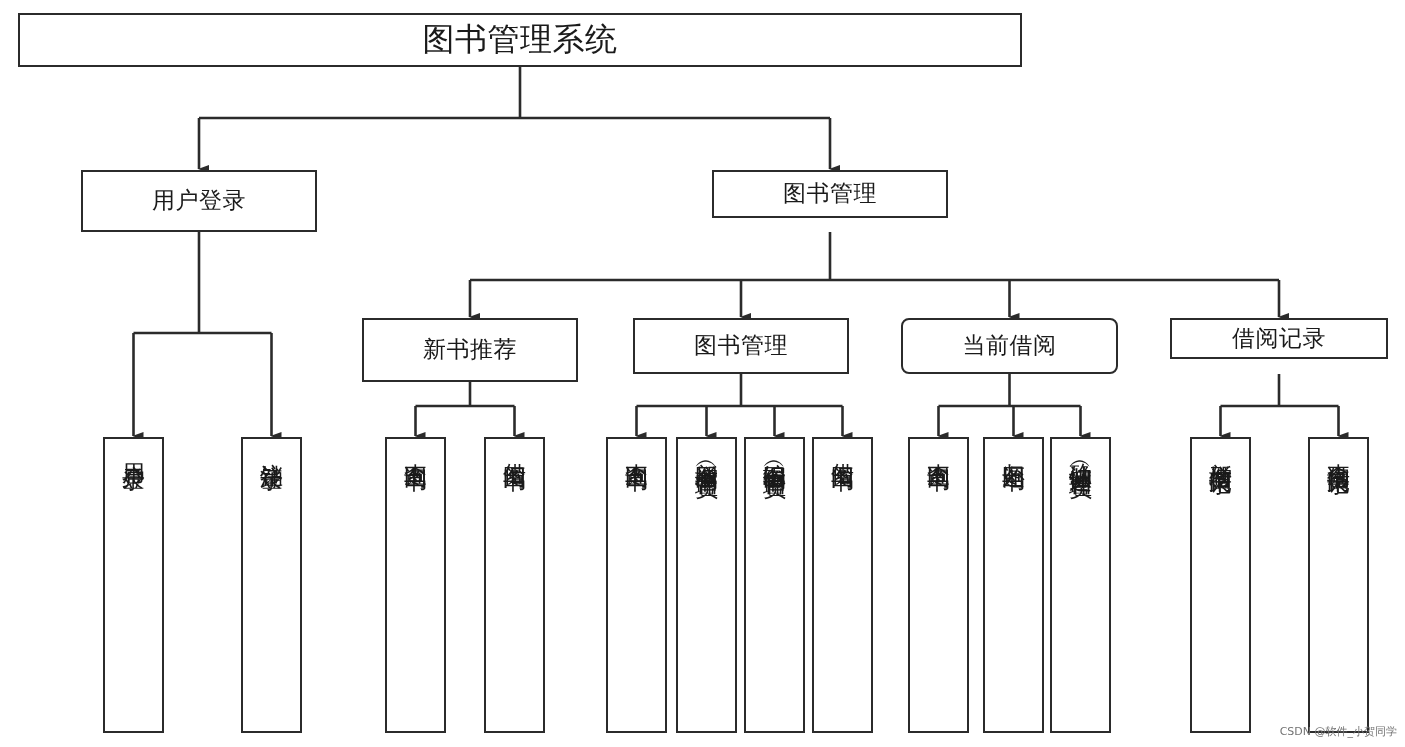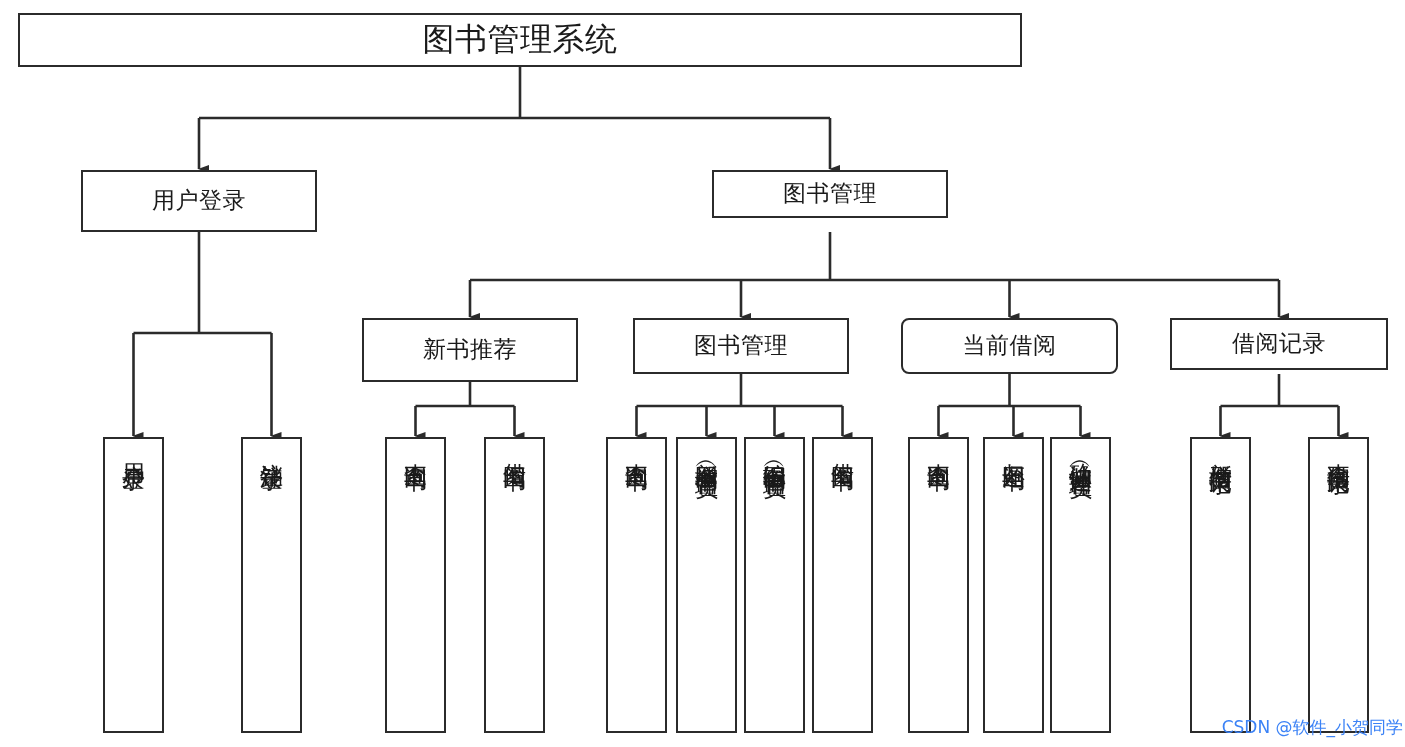--- a/index.html
+++ b/index.html
@@ -59,24 +59,24 @@
   .node.vert .node-label {
     writing-mode: vertical-rl;
     text-orientation: upright;
     font-size: 23px;
     letter-spacing: 2px;
     line-height: 1;
     white-space: nowrap;
   }
   .watermark {
     position: absolute;
-    right: 2px;
+    right: 8px;
     bottom: 8px;
-    font-size: 17px;
-    color: #3b82f6;
+    font-size: 11px;
+    color: #737373;
     z-index: 5;
     white-space: nowrap;
   }
 </style>
 </head>
 <body>
 
 <div id="diagram-root">
   <svg id="edge-layer" viewBox="0 0 1405 747" width="1405" height="747" xmlns="http://www.w3.org/2000/svg">
     <defs>
@@ -133,21 +133,21 @@
       </div>
       <div class="node horiz" style="left: 362px; top: 318px; width: 216px; height: 64px; border-color: rgb(43, 43, 43); background: rgb(255, 255, 255);">
         <span class="node-label" style="color: rgb(26, 26, 26);">新书推荐</span>
       </div>
       <div class="node horiz" style="left: 633px; top: 318px; width: 216px; height: 56px; border-color: rgb(43, 43, 43); background: rgb(255, 255, 255);">
         <span class="node-label" style="color: rgb(26, 26, 26);">图书管理</span>
       </div>
       <div class="node horiz" style="left: 901px; top: 318px; width: 217px; height: 56px; border-color: rgb(43, 43, 43); background: rgb(255, 255, 255); border-radius: 8px;">
         <span class="node-label" style="color: rgb(26, 26, 26);">当前借阅</span>
       </div>
-      <div class="node horiz" style="left: 1170px; top: 318px; width: 218px; height: 52px; border-color: rgb(43, 43, 43); background: rgb(255, 255, 255);">
+      <div class="node horiz" style="left: 1170px; top: 318px; width: 218px; height: 41px; border-color: rgb(43, 43, 43); background: rgb(255, 255, 255);">
         <span class="node-label" style="color: rgb(26, 26, 26);">借阅记录</span>
       </div>
       <div class="node vert" style="left: 103px; top: 437px; width: 61px; height: 296px; border-color: rgb(43, 43, 43); background: rgb(255, 255, 255);">
         <span class="node-label" style="color: rgb(26, 26, 26);">用户登录</span>
       </div>
       <div class="node vert" style="left: 241px; top: 437px; width: 61px; height: 296px; border-color: rgb(43, 43, 43); background: rgb(255, 255, 255);">
         <span class="node-label" style="color: rgb(26, 26, 26);">注销登录</span>
       </div>
       <div class="node vert" style="left: 385px; top: 437px; width: 61px; height: 296px; border-color: rgb(43, 43, 43); background: rgb(255, 255, 255);">
         <span class="node-label" style="color: rgb(26, 26, 26);">查询图书</span>

